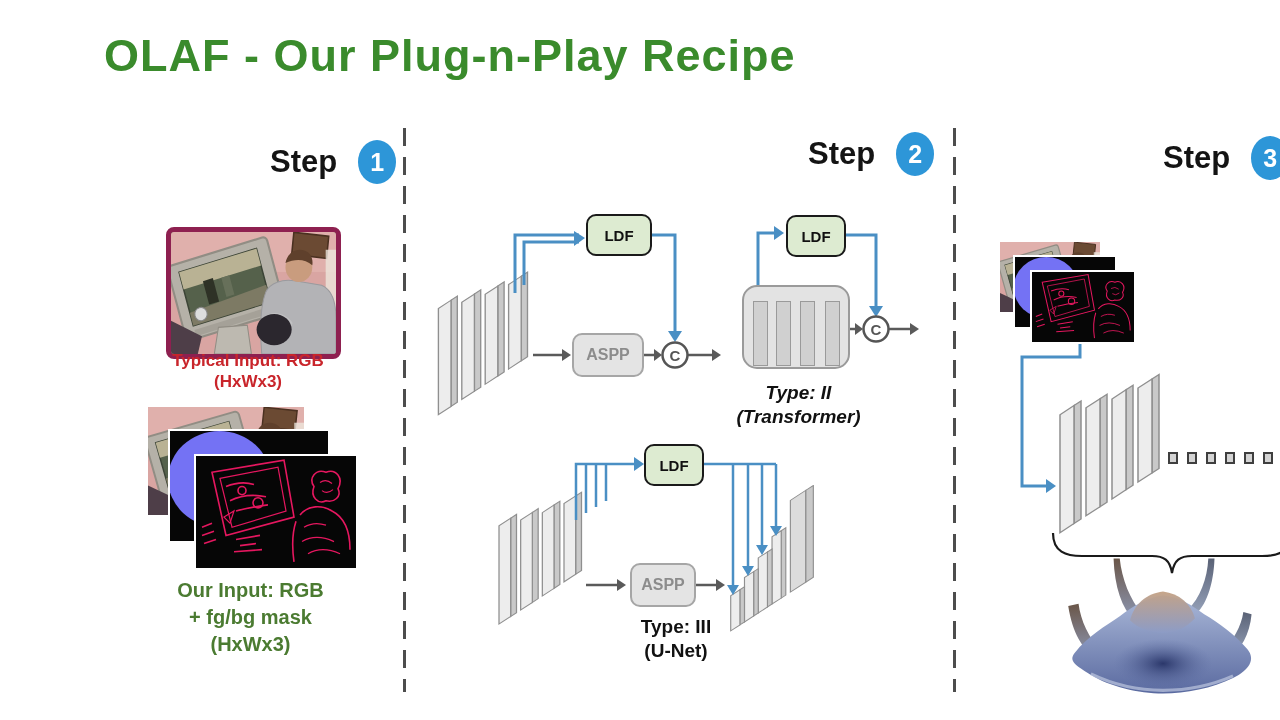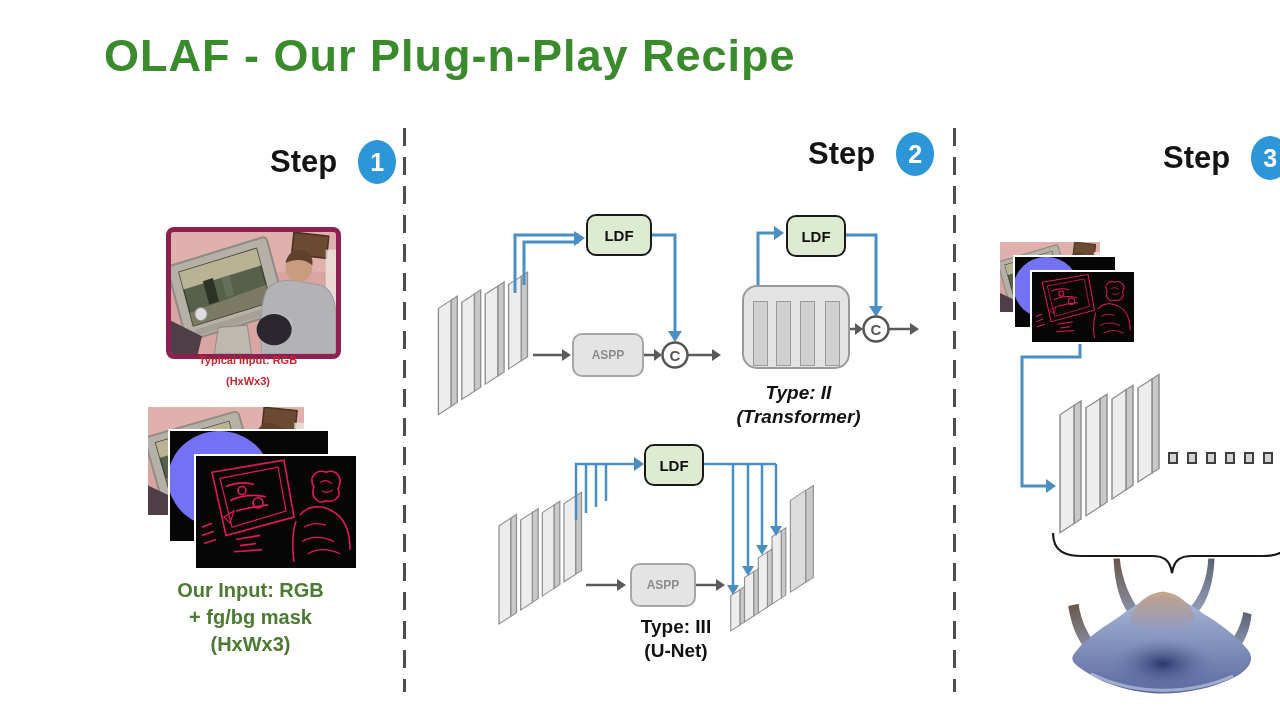--- a/index.html
+++ b/index.html
@@ -7,28 +7,28 @@
   #slide{position:relative;width:1280px;height:720px;background:#ffffff;overflow:hidden;margin-left:48px;}
   .abs{position:absolute;}
   .title{left:56px;top:30px;font-size:45px;font-weight:700;letter-spacing:1px;color:#3a8b2c;}
   .stepRow{display:flex;align-items:center;gap:21px;}
   .stepLabel{font-size:31px;font-weight:700;color:#141414;}
   .stepCircle{width:38px;height:44px;border-radius:50%;background:#2d96d8;color:#ffffff;
     font-size:25px;font-weight:700;display:flex;align-items:center;justify-content:center;}
   .divider{width:3px;height:564px;top:128px;
     background:repeating-linear-gradient(to bottom,#4d4d4d 0 18px,transparent 18px 29px);}
   .photoFrame{left:118px;top:227px;width:165px;height:122px;border:5px solid #8e2050;border-radius:8px;overflow:hidden;background:#000;}
-  .capRed{left:85px;top:350px;width:230px;text-align:center;color:#c9252b;font-size:11px;font-weight:700;line-height:21px;}
+  .capRed{left:85px;top:350px;width:230px;text-align:center;color:#c9252b;font-size:17px;font-weight:700;line-height:21px;}
   .capGreen{left:95px;top:577px;width:215px;text-align:center;color:#4b7b31;font-size:20px;font-weight:700;line-height:27px;}
   .imgSvg{display:block;}
   .whiteEdge{border:2px solid #ffffff;box-sizing:content-box;}
   .ldf{background:#ddebd1;border:2.5px solid #1a1a1a;border-radius:10px;display:flex;align-items:center;justify-content:center;
     font-size:15px;font-weight:700;color:#111111;box-sizing:border-box;}
   .aspp{background:#e4e4e4;border:2px solid #a6a6a6;border-radius:10px;display:flex;align-items:center;justify-content:center;
-    font-size:12px;font-weight:700;color:#8c8c8c;box-sizing:border-box;}
+    font-size:16px;font-weight:700;color:#8c8c8c;box-sizing:border-box;}
   .typeLabel{text-align:center;font-size:19px;font-weight:700;color:#111111;line-height:24px;}
   .tbox{background:#e3e3e3;border:2px solid #9a9a9a;border-radius:15px;box-sizing:border-box;}
   .tbar{position:absolute;width:15px;height:65px;top:14px;background:#d0d0d0;border:1.5px solid #9a9a9a;box-sizing:border-box;}
   .sqRow{display:flex;gap:9px;}
   .sq{width:10px;height:12px;background:#d4d4d4;border:2px solid #3f3f3f;box-sizing:border-box;}
 </style>
 </head>
 <body>
 
 <svg width="0" height="0" style="position:absolute" aria-hidden="true">

